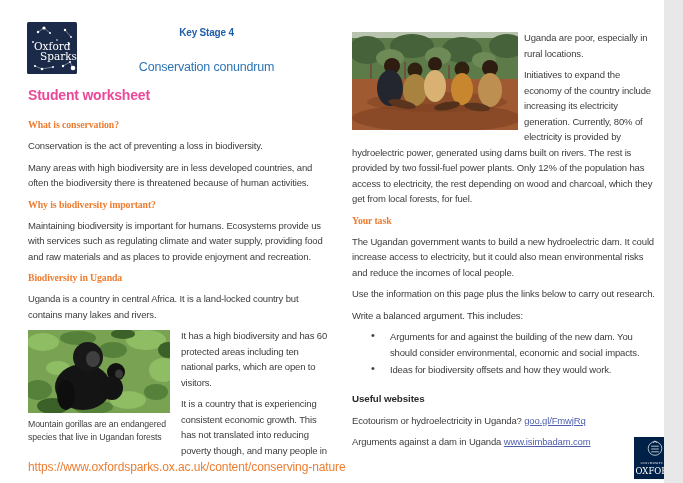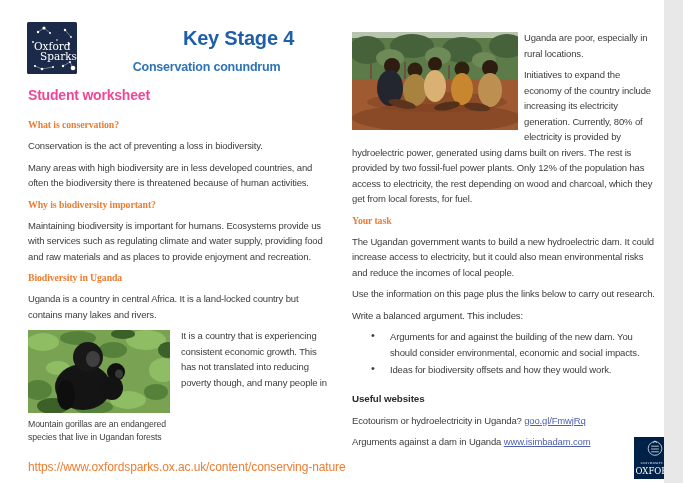--- a/index.html
+++ b/index.html
@@ -4,25 +4,25 @@
 <style>
   html,body {margin:0; padding:0; background:#e8e8e8;}
   .page {
     position:relative; width:664px; height:483px; background:#ffffff;
     font-family:"Liberation Sans", sans-serif; color:#3C3C3C; overflow:hidden;
   }
   
   .sparks-logo {position:absolute; left:27px; top:22px; width:50px; height:52px;}
   .header-title {
     position:absolute; left:28px; top:27px; width:357px; text-align:center;
-    font-size:20px; font-weight:bold; color:#1F5FA9; letter-spacing:-0.2px;padding-left:32px;
+    font-size:10px; font-weight:bold; color:#1F5FA9; letter-spacing:-0.2px;
   }
   .header-subtitle {
     position:absolute; left:28px; top:60px; width:357px; text-align:center;
-    font-size:12.5px; font-weight:bold; color:#2E74B5; letter-spacing:-0.2px;
+    font-size:12.5px; font-weight:normal; color:#2E74B5; letter-spacing:-0.2px;
   }
   .worksheet-title {
     position:absolute; left:28px; top:87px; font-size:14px; font-weight:bold;
     color:#ec4899; letter-spacing:-0.2px;
   }
   
   .col {position:absolute; font-size:9.5px; line-height:15.5px; letter-spacing:-0.15px;}
   .left-col  {left:28px;  top:116px; width:303px;}
   .right-col {left:352px; top:30px;  width:303px;}
   .col h3 {
@@ -129,20 +129,21 @@
           <circle cx="60" cy="27" r="15" fill="#181818"></circle>
           <ellipse cx="65" cy="29" rx="7" ry="8" fill="#3f3f3f"></ellipse>
           <ellipse cx="38" cy="65" rx="9" ry="15" fill="#0e0e0e"></ellipse>
           <circle cx="88" cy="42" r="9" fill="#101010"></circle>
           <ellipse cx="91" cy="44" rx="4" ry="4.5" fill="#383838"></ellipse>
           <ellipse cx="84" cy="58" rx="11" ry="12" fill="#131313"></ellipse>
         </g>
       </svg>
       <div class="caption">Mountain gorillas are an endangered species that live in Ugandan forests</div>
     </div>
+    <p>It has a high biodiversity and has 60 protected areas including ten national parks, which are open to visitors.</p>
     <p>It is a country that is experiencing consistent economic growth. This has not translated into reducing poverty though, and many people in</p>
   </div>
 
   <div class="col right-col">
     <div class="photo-float">
       <svg viewBox="0 0 166 98" preserveAspectRatio="none">
         <rect width="166" height="98" fill="#b8c4ae"></rect>
         <rect y="6" width="166" height="44" fill="#5d7b49"></rect>
         <g fill="#46623a">
           <ellipse cx="15" cy="18" rx="18" ry="14"></ellipse>

